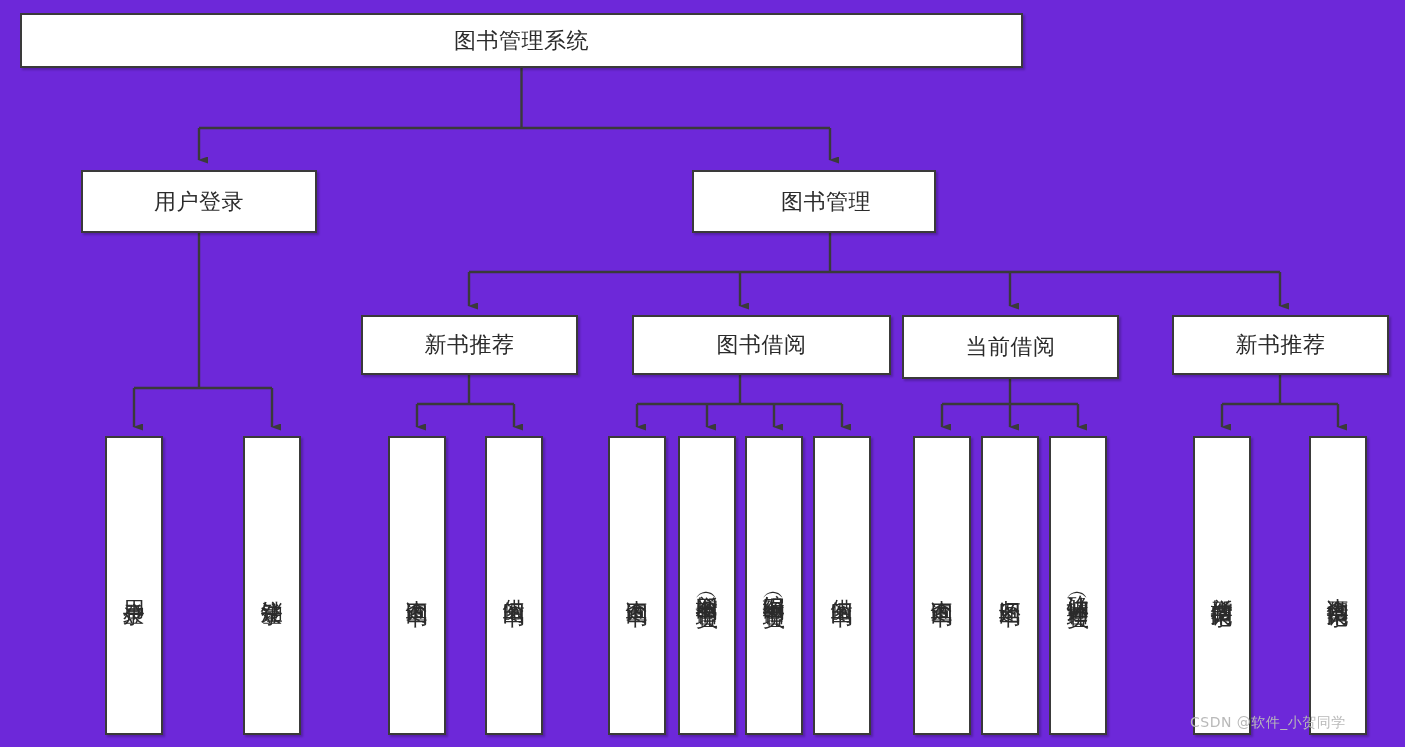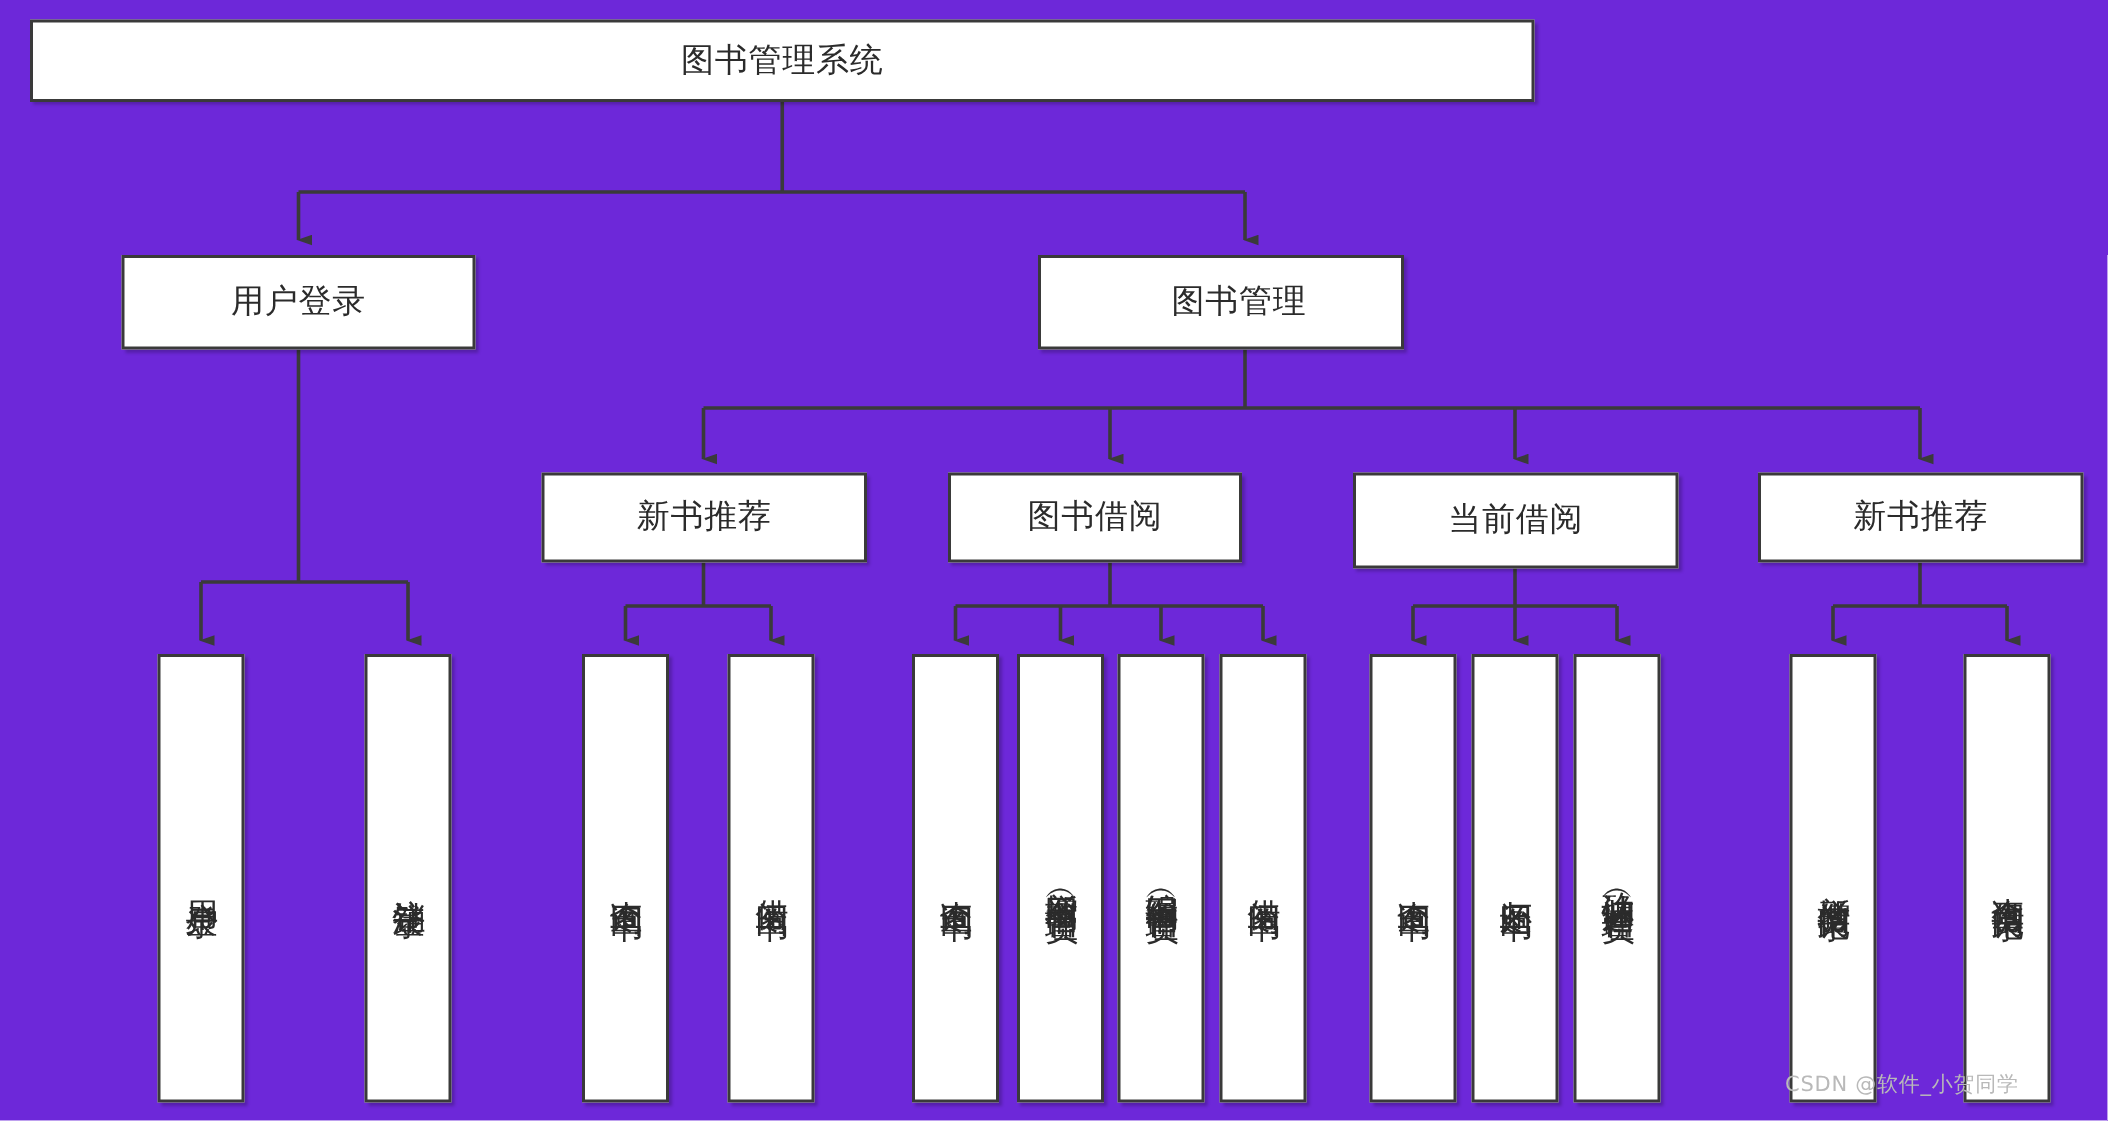--- a/index.html
+++ b/index.html
@@ -135,21 +135,21 @@
   <div class="node h" style="left:81px; top:170px; width:236px; height:63px;">
     <span class="label">用户登录</span>
   </div>
   <div class="node h" style="left:692px; top:170px; width:244px; height:63px;padding-left:24px;">
     <span class="label">图书管理</span>
   </div>
 
   <div class="node h" style="left:361px; top:315px; width:217px; height:60px;">
     <span class="label">新书推荐</span>
   </div>
-  <div class="node h" style="left:632px; top:315px; width:196px; height:60px;">
+  <div class="node h" style="left:632px; top:315px; width:259px; height:60px;">
     <span class="label">图书借阅</span>
   </div>
   <div class="node h" style="left:902px; top:315px; width:217px; height:64px;">
     <span class="label">当前借阅</span>
   </div>
   <div class="node h" style="left:1172px; top:315px; width:217px; height:60px;">
     <span class="label">新书推荐</span>
   </div>
 
   <div class="node v" style="left:105px; top:436px; width:58px; height:299px;">

